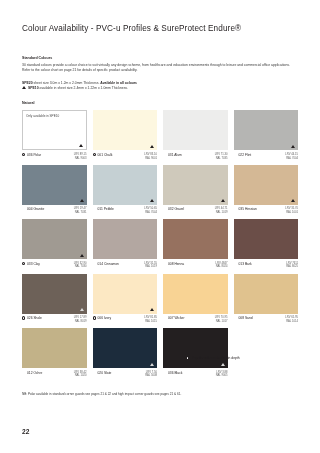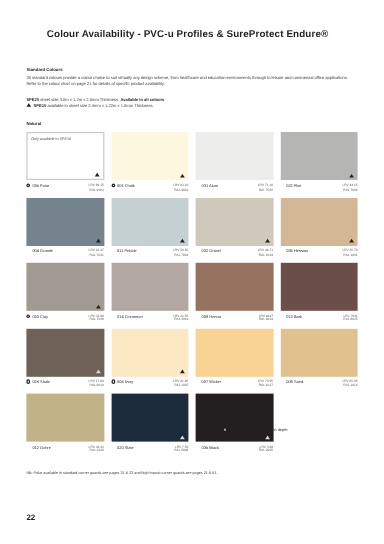--- a/index.html
+++ b/index.html
@@ -6,22 +6,22 @@
   html, body {
     width: 320px; height: 453px;
     background: #ffffff;
     font-family: "Liberation Sans", sans-serif;
     color: #231f20;
     overflow: hidden;
   }
   .page { position: relative; width: 320px; height: 453px; padding: 0 22px; }
 
   .page-title {
-    font-size: 8.2px; font-weight: bold; letter-spacing: 0.1px;
-    padding-top: 24px; color: #231f20; margin-left: 17px;
+    font-size: 8.2px; font-weight: normal; letter-spacing: 0.1px;
+    padding-top: 24px; color: #231f20;
   }
 
   .section-head {
     font-size: 3.6px; font-weight: bold; margin-top: 23px; color: #231f20;
   }
   .intro {
     font-size: 3.4px; line-height: 1.62; margin-top: 2.5px;
     color: #3a3a3a; max-width: 276px;
   }
 

